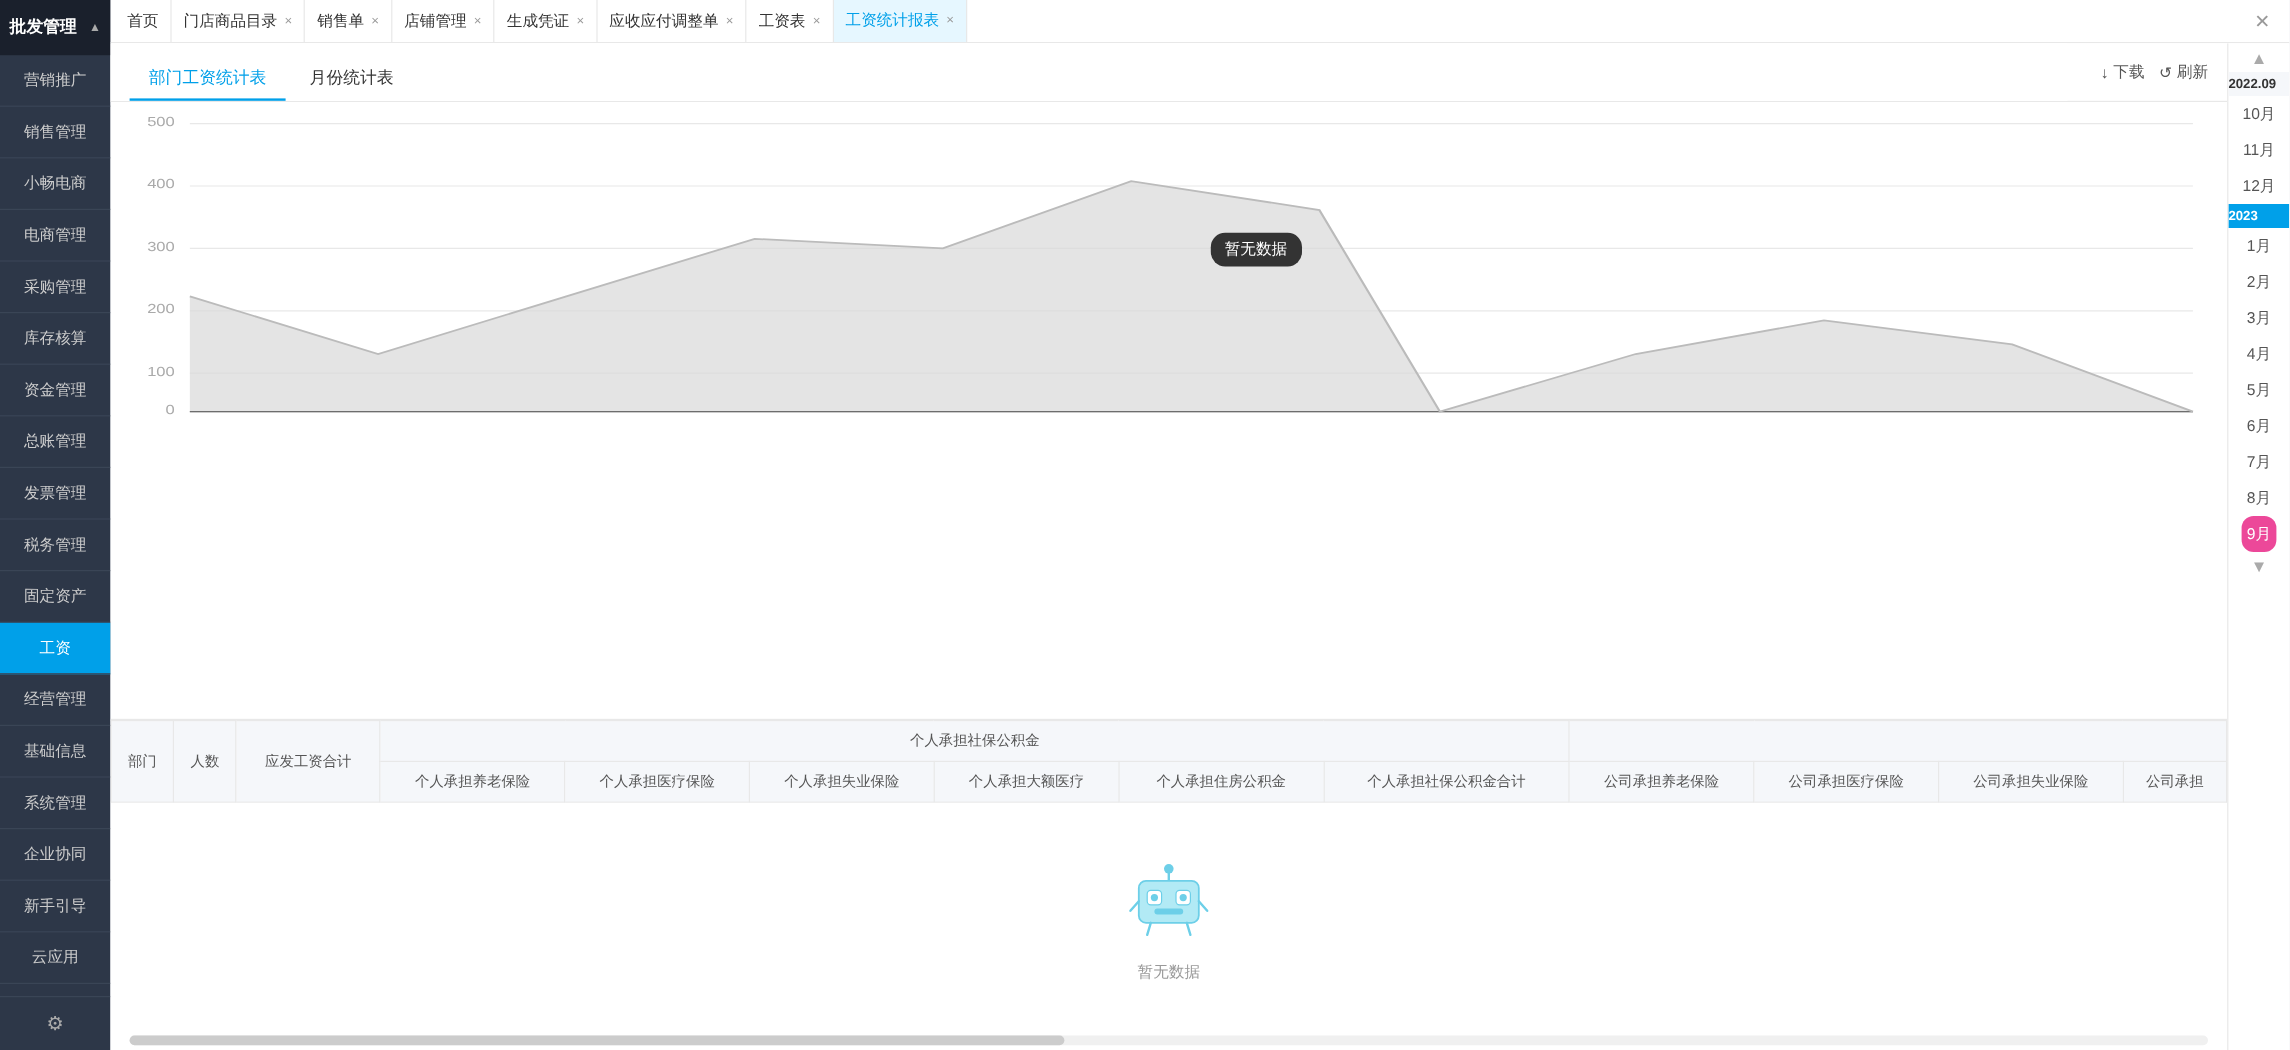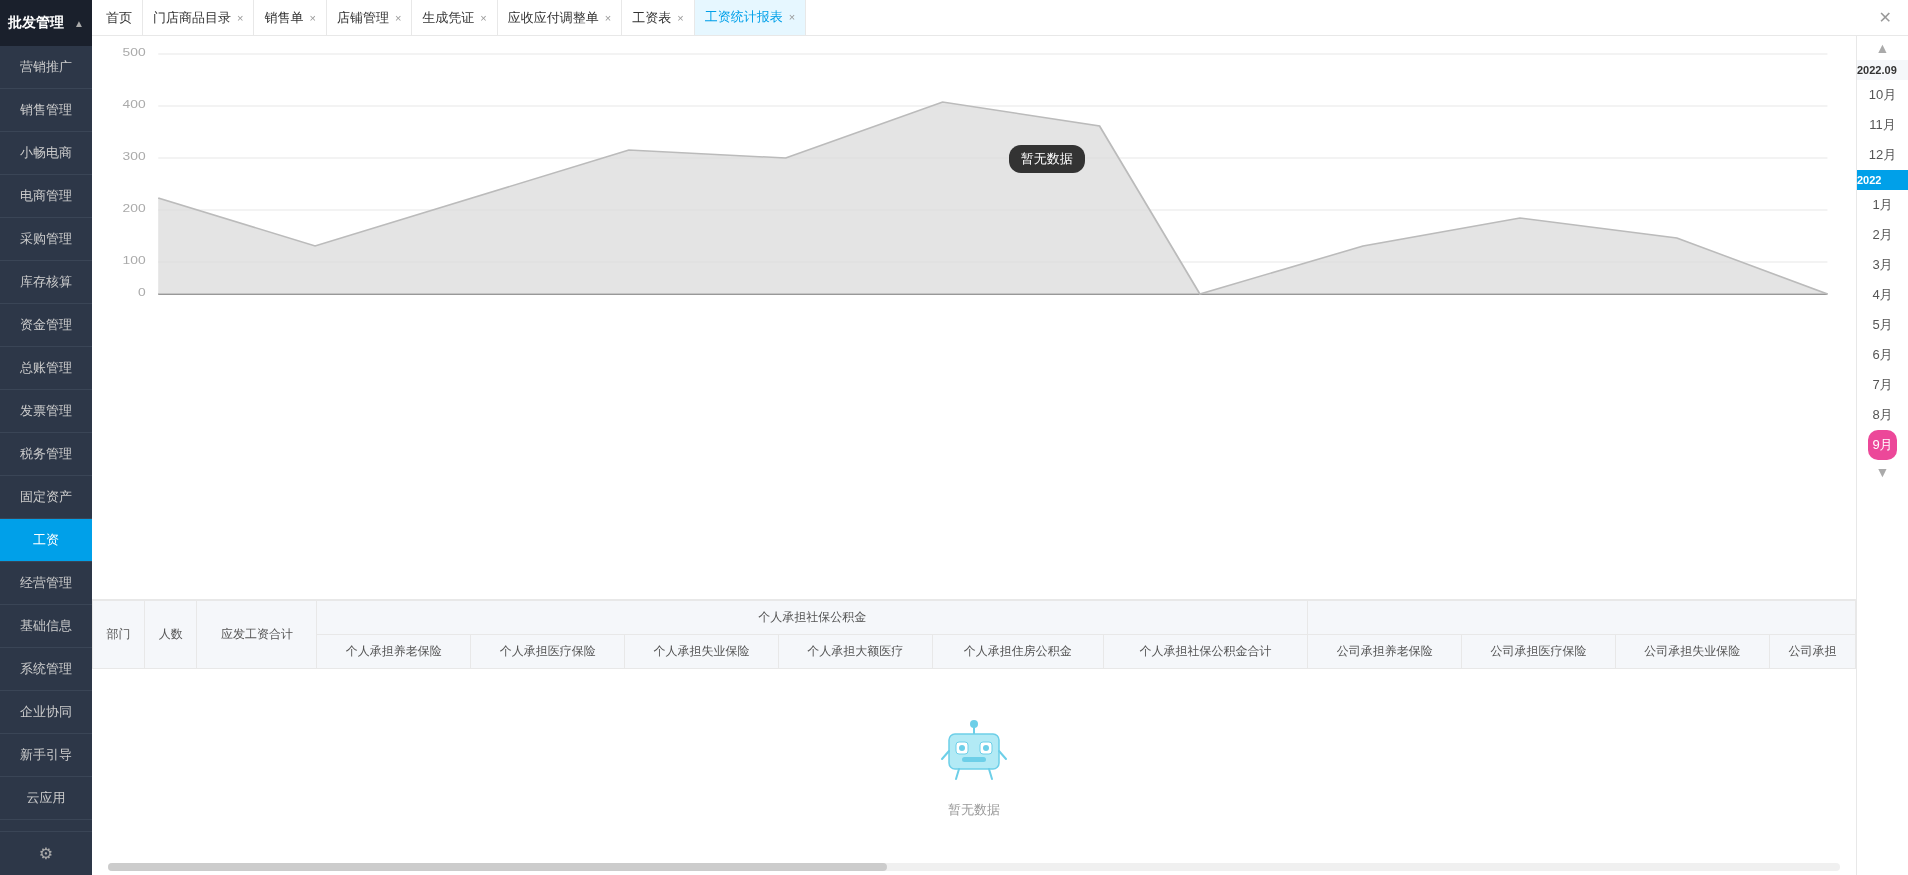--- a/index.html
+++ b/index.html
@@ -398,20 +398,36 @@
       </div>
     <div class="tab-bar-actions">
       <span>✕</span>
     </div>
   </div>
 
   <div class="page-content">
 
     <div class="inner-content">
 
+      <div style="display:flex; align-items:center; border-bottom:1px solid #e8e8e8; background:#fff; flex-shrink:0;">
+        <div class="sub-tabs" style="border-bottom:none; flex:1;" id="sub-tabs-container">
+            <div class="sub-tab active">部门工资统计表</div>
+            <div class="sub-tab">月份统计表</div>
+          </div>
+        <div class="toolbar" style="border-bottom:none;">
+          <div class="toolbar-btn">
+            <span>↓</span>
+            <span>下载</span>
+          </div>
+          <div class="toolbar-btn">
+            <span>↺</span>
+            <span>刷新</span>
+          </div>
+        </div>
+      </div>
 
 
       <div class="chart-area">
         <div class="chart-container">
           <svg class="chart-svg" viewBox="0 0 1380 260" preserveAspectRatio="none">
 
             <text x="30" y="10" font-size="11" fill="#aaa" text-anchor="end">500</text>
             <text x="30" y="62" font-size="11" fill="#aaa" text-anchor="end">400</text>
             <text x="30" y="114" font-size="11" fill="#aaa" text-anchor="end">300</text>
             <text x="30" y="166" font-size="11" fill="#aaa" text-anchor="end">200</text>
@@ -487,21 +503,21 @@
     </div>
 
     <div class="timeline-panel">
       <div class="timeline-nav">▲</div>
       <div class="timeline-year">2022.09</div>
       <div id="timeline-months-2022">
           <div class="timeline-month">10月</div>
           <div class="timeline-month">11月</div>
           <div class="timeline-month">12月</div>
         </div>
-      <div class="timeline-year" style="background:#00a0e9;color:#fff;">2022</div>
+      <div class="timeline-year" style="background:#00a0e9;color:#fff;">2023</div>
       <div id="timeline-months-current">
           <div class="timeline-month">1月</div>
           <div class="timeline-month">2月</div>
           <div class="timeline-month">3月</div>
           <div class="timeline-month">4月</div>
           <div class="timeline-month">5月</div>
           <div class="timeline-month">6月</div>
           <div class="timeline-month">7月</div>
           <div class="timeline-month">8月</div>
           <div class="timeline-month active">9月</div>

